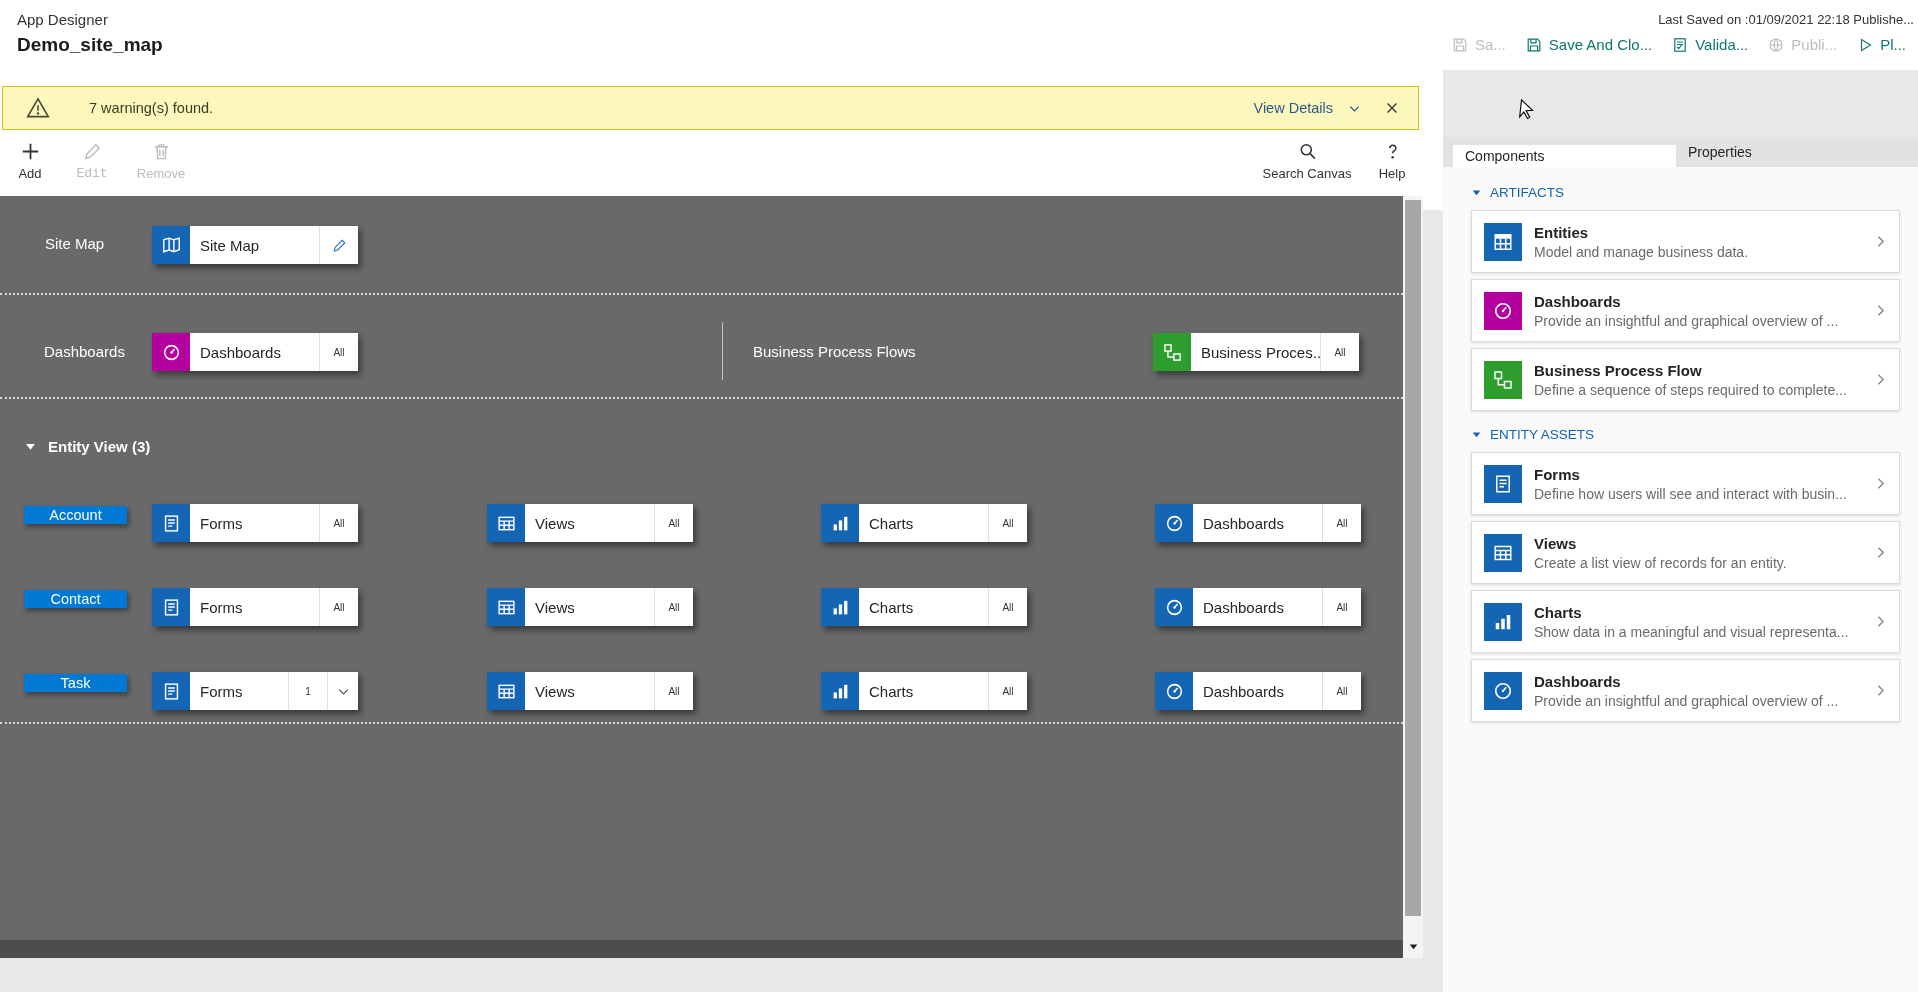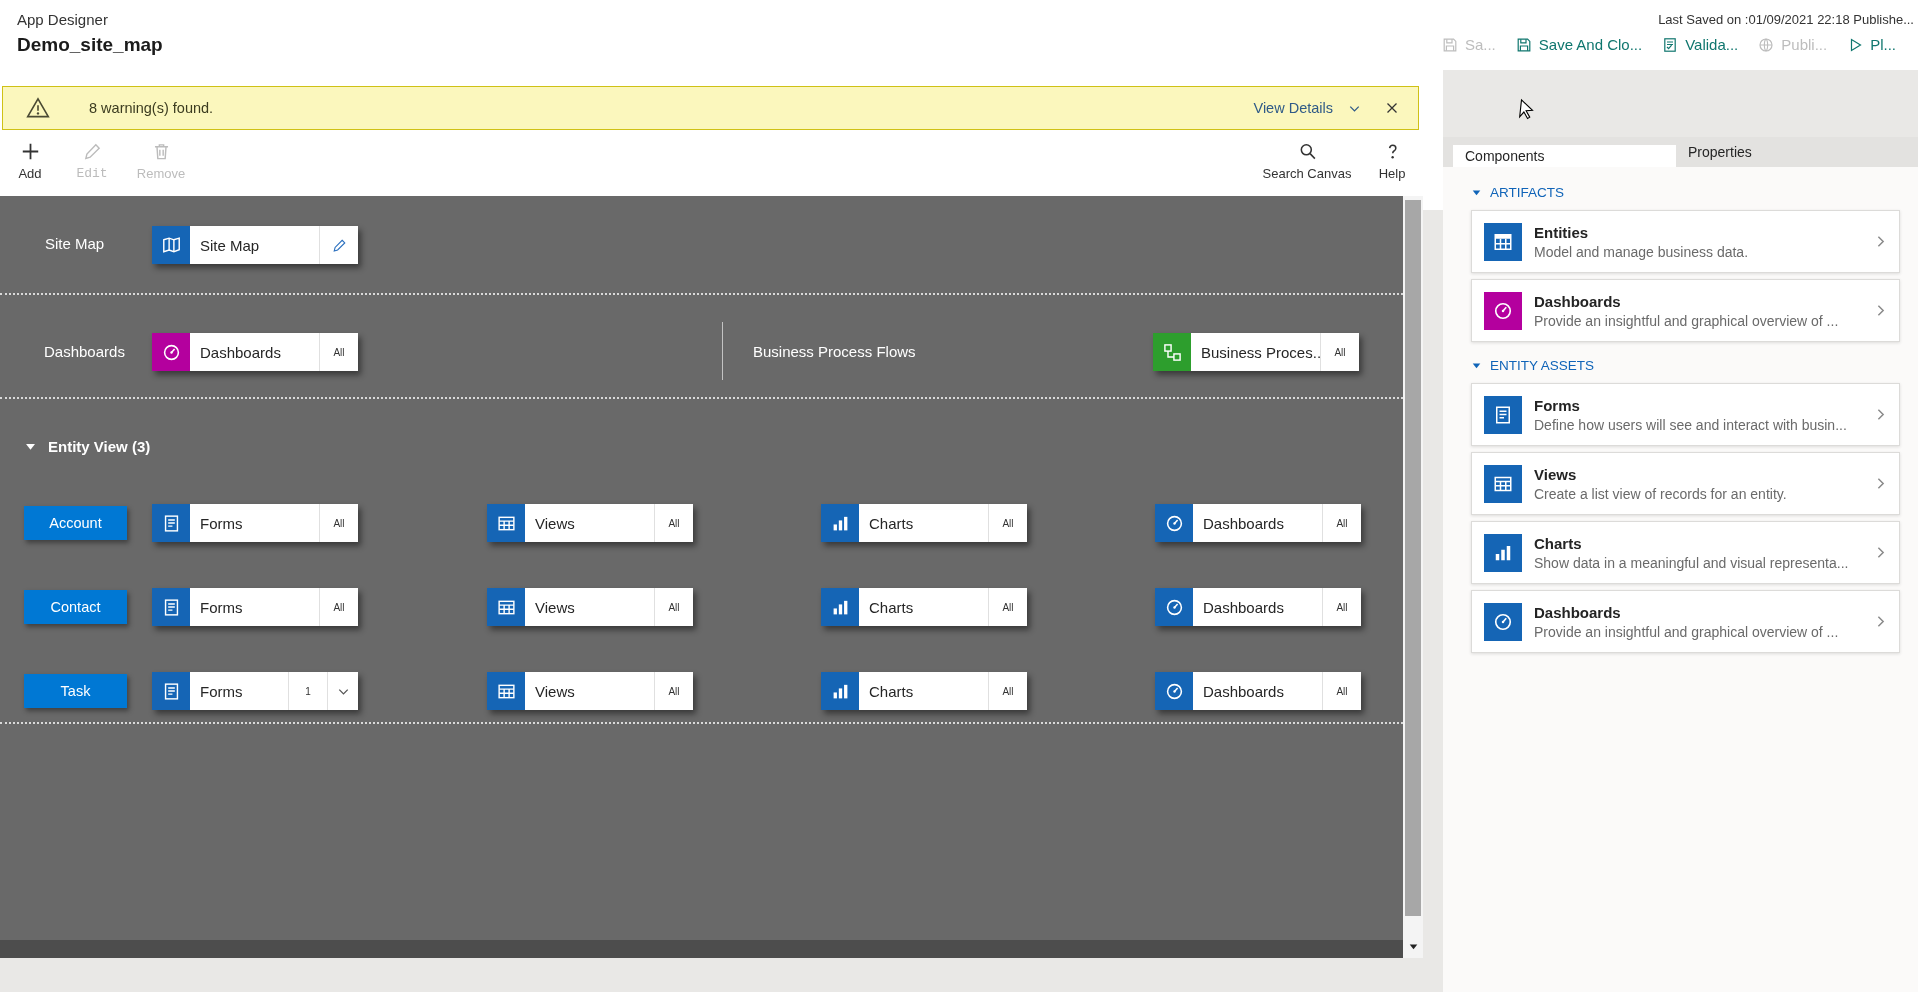--- a/index.html
+++ b/index.html
@@ -6,21 +6,21 @@
   html,body{margin:0;padding:0;background:#cfcecd;font-family:"Liberation Sans",sans-serif;}
   #app{position:relative;width:1918px;height:992px;background:#e9e8e6;overflow:hidden;}
   .ic{display:inline-flex;align-items:center;justify-content:center;}
   .ic svg{width:100%;height:100%;display:block;}
 
   
   .header{position:absolute;left:0;top:0;width:1918px;height:70px;background:#ffffff;}
   .app-label{position:absolute;left:17px;top:11px;font-size:15px;color:#333;}
   .page-title{position:absolute;left:17px;top:34px;font-size:19px;font-weight:700;color:#1b1b1b;}
   .last-saved{position:absolute;right:4px;top:12px;font-size:13px;color:#333;white-space:nowrap;}
-  .header-actions{position:absolute;right:22px;top:36px;display:flex;align-items:flex-start;gap:20px;font-size:15px;color:#2b2b2b;white-space:nowrap;}
+  .header-actions{position:absolute;right:12px;top:36px;display:flex;align-items:flex-start;gap:20px;font-size:15px;color:#2b2b2b;white-space:nowrap;}
   .hbtn{display:flex;align-items:center;gap:7px;background:none;border:none;font:inherit;color:#0f766e;cursor:pointer;padding:0;}
   .hbtn.disabled{color:#bdbdbd;}
   .hbtn .ic{width:16px;height:16px;}
 
   
   .left-bg{position:absolute;left:0;top:70px;width:1443px;height:126px;background:#ffffff;}
 
   
   .banner{position:absolute;left:2px;top:86px;width:1417px;height:44px;background:#fbf7bd;border:1px solid #cfc116;box-sizing:border-box;display:flex;align-items:center;padding:0 14px 0 22px;}
   .warn-ic{width:26px;height:26px;color:#4a4a33;}
@@ -46,21 +46,21 @@
   .tile-ic{width:38px;height:38px;flex:none;display:flex;align-items:center;justify-content:center;color:#fff;}
   .tile-ic svg{width:19px;height:19px;display:block;}
   .tile-label{flex:1;padding-left:10px;color:#262626;white-space:nowrap;overflow:hidden;}
   .tile-end{width:38px;height:38px;flex:none;border-left:1px solid #e0e0e0;display:flex;align-items:center;justify-content:center;color:#333;font-size:10px;cursor:pointer;}
   .tile-end svg{width:15px;height:15px;display:block;}
   .tile-end.dd{width:30px;color:#555;}
   .tile-end.pencil{color:#2a6fbe;}
   .ev-header{position:absolute;left:24px;top:242px;display:flex;align-items:center;gap:11px;color:#ffffff;font-size:15px;font-weight:600;cursor:pointer;}
   .ev-tri{width:13px;height:13px;color:#ffffff;}
   .entity-row{position:absolute;left:0;width:1403px;height:38px;}
-  .entity-btn{position:absolute;left:24px;top:2px;width:103px;height:34px;background:#0078d4;color:#fff;border:none;font-size:14.5px;font-family:inherit;box-shadow:2px 3px 5px rgba(0,0,0,.4);cursor:pointer;}
+  .entity-btn{position:absolute;left:24px;top:2px;width:103px;height:18px;background:#0078d4;color:#fff;border:none;font-size:14.5px;font-family:inherit;box-shadow:2px 3px 5px rgba(0,0,0,.4);cursor:pointer;}
   .canvas-bottom{position:absolute;left:0;top:744px;width:1403px;height:18px;background:#4d4d4d;}
   .scrollbar{position:absolute;left:1403px;top:0;width:20px;height:762px;background:#f4f4f4;}
   .sb-thumb{position:absolute;left:2px;top:4px;width:16px;height:716px;background:#a7a7a7;cursor:grab;}
   .sb-arrow{position:absolute;left:0;bottom:5px;width:20px;height:14px;display:flex;align-items:center;justify-content:center;color:#222;cursor:pointer;}
   .sb-arrow .ic{width:11px;height:11px;}
 
   
   .panel{position:absolute;left:1443px;top:70px;width:475px;bottom:0;background:#e9e8e6;}
   .tabs{position:absolute;left:0;top:67px;width:100%;height:30px;display:flex;padding-left:10px;box-sizing:border-box;font-size:14px;color:#252525;background:#e3e2e0;}
   .tab{width:223px;display:flex;align-items:center;padding-left:12px;box-sizing:border-box;cursor:pointer;}
@@ -139,21 +139,21 @@
   <div class="left-bg"></div>
 
   <div class="banner">
     <span class="ic warn-ic">
         <svg viewBox="0 0 24 24">
           <path d="M12 3.5L21.5 20h-19z" fill="none" stroke="currentColor" stroke-width="1.5"></path>
           <path d="M12 9.5v5" stroke="currentColor" stroke-width="1.5"></path>
           <circle cx="12" cy="17" r="1.1" fill="currentColor"></circle>
         </svg>
       </span>
-    <span class="warn-msg">8 warning(s) found.</span>
+    <span class="warn-msg">7 warning(s) found.</span>
     <span class="spacer"></span>
     <a class="view-details">View Details</a>
     <span class="ic chev">
         <svg viewBox="0 0 16 16">
           <path d="M3.5 6l4.5 4.5L12.5 6" fill="none" stroke="currentColor" stroke-width="1.4"></path>
         </svg>
       </span>
     <span class="ic close">
         <svg viewBox="0 0 16 16">
           <path d="M3.5 3.5l9 9M12.5 3.5l-9 9" stroke="currentColor" stroke-width="1.3"></path>
@@ -493,20 +493,38 @@
           <div class="card-text">
             <div class="card-title">Dashboards</div>
             <div class="card-desc">Provide an insightful and graphical overview of ...</div>
           </div>
           <span class="ic card-chevron">
             <svg viewBox="0 0 16 16">
               <path d="M6 3.5L10.5 8 6 12.5" fill="none" stroke="currentColor" stroke-width="1.4"></path>
             </svg>
           </span>
         </div>
+        <div class="card">
+          <span class="card-ic" style="background: rgb(45, 158, 45);">
+            <svg viewBox="0 0 16 16">
+              <rect x="1.6" y="1.6" width="5.2" height="5.2" fill="none" stroke="currentColor" stroke-width="1.2"></rect>
+              <rect x="9.2" y="9.2" width="5.2" height="5.2" fill="none" stroke="currentColor" stroke-width="1.2"></rect>
+              <path d="M4.2 6.8v5h5" fill="none" stroke="currentColor" stroke-width="1.2"></path>
+            </svg>
+          </span>
+          <div class="card-text">
+            <div class="card-title">Business Process Flow</div>
+            <div class="card-desc">Define a sequence of steps required to complete...</div>
+          </div>
+          <span class="ic card-chevron">
+            <svg viewBox="0 0 16 16">
+              <path d="M6 3.5L10.5 8 6 12.5" fill="none" stroke="currentColor" stroke-width="1.4"></path>
+            </svg>
+          </span>
+        </div>
         <div class="section-header">
           <span class="ic tri">
             <svg viewBox="0 0 16 16">
               <path d="M2.5 5h11L8 12z" fill="currentColor"></path>
             </svg>
           </span>
           <span>ENTITY ASSETS</span>
         </div>
         <div class="card">
           <span class="card-ic" style="background: rgb(21, 101, 181);">

